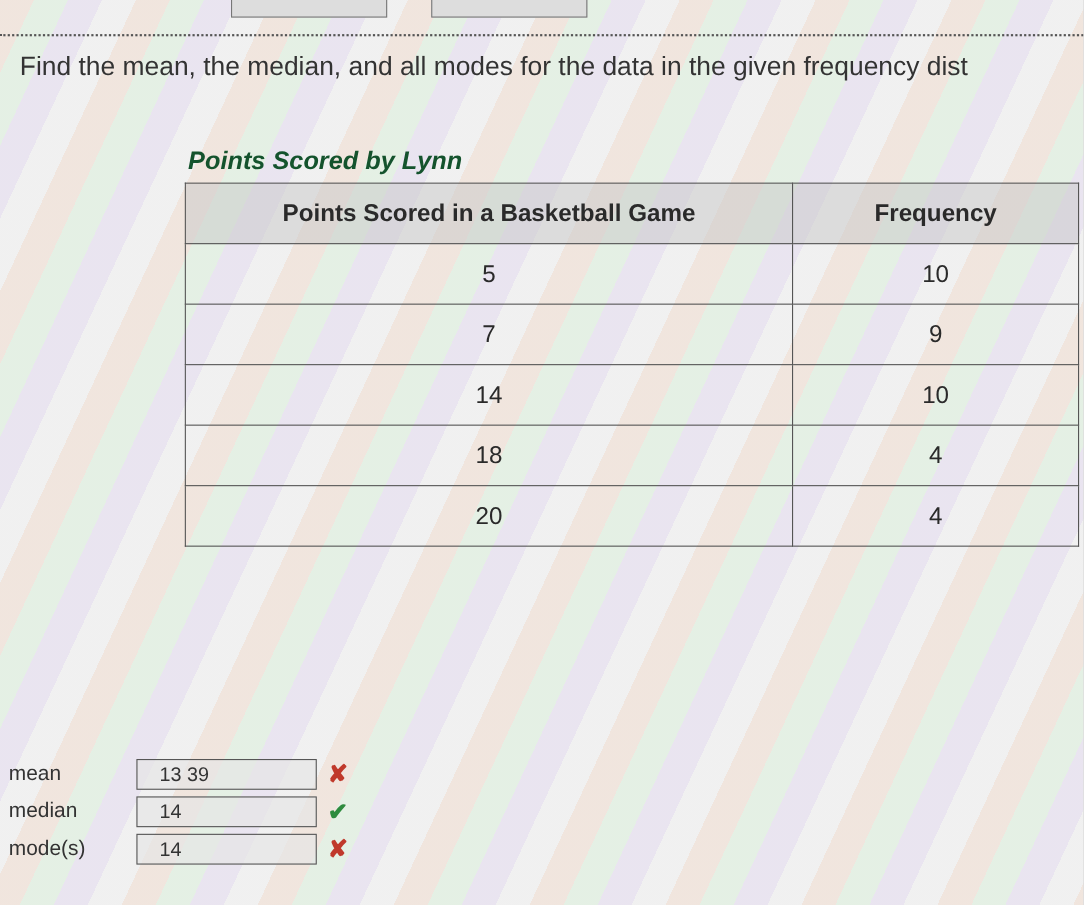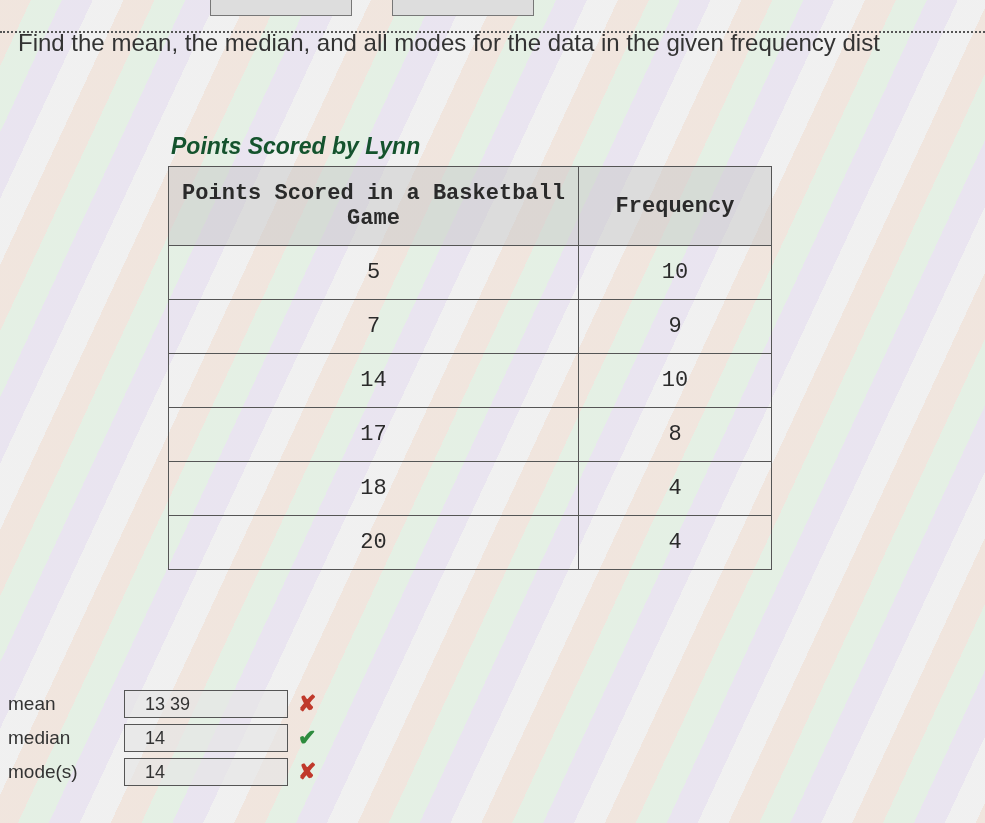--- a/index.html
+++ b/index.html
@@ -52,21 +52,21 @@
   .dotted-divider {
     position: absolute;
     top: 31px;
     left: 0;
     right: 0;
     border-top: 2px dotted #555;
     z-index: 2;
   }
   .question-text {
     position: absolute;
-    top: 25px;
+    top: 43px;
     left: 18px;
     right: 0;
     font-size: 24px;
     color: #333;
     line-height: 1.5;
     z-index: 2;
   }
   .table-wrap {
     position: absolute;
     top: 133px;
@@ -76,22 +76,21 @@
   .table-title {
     font-weight: bold;
     font-style: italic;
     font-size: 23px;
     color: #14532d;
     margin-bottom: 6px;
     margin-left: 3px;
   }
   table.freq {
     border-collapse: collapse;
-    width: 604px;
-    font-family: Liberation Mono, monospace;
+    width: 813px;
   }
   table.freq th, table.freq td {
     border: 1px solid #555;
     padding: 14px 10px;
     text-align: center;
     font-size: 22px;
     color: #2a2a2a;
   }
   table.freq th {
     background: rgba(200,200,200,0.5);
@@ -164,24 +163,20 @@
             <td>5</td>
             <td>10</td>
           </tr>
           <tr>
             <td>7</td>
             <td>9</td>
           </tr>
           <tr>
             <td>14</td>
             <td>10</td>
-          </tr>
-          <tr>
-            <td>17</td>
-            <td>8</td>
           </tr>
           <tr>
             <td>18</td>
             <td>4</td>
           </tr>
           <tr>
             <td>20</td>
             <td>4</td>
           </tr>
         </tbody>

